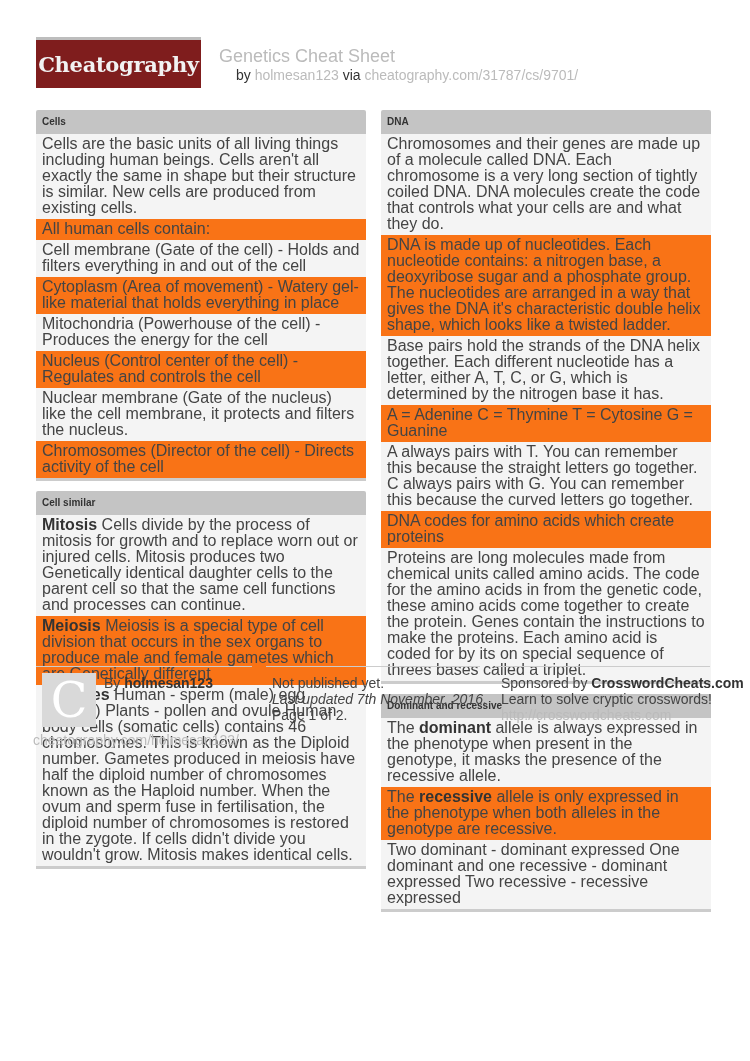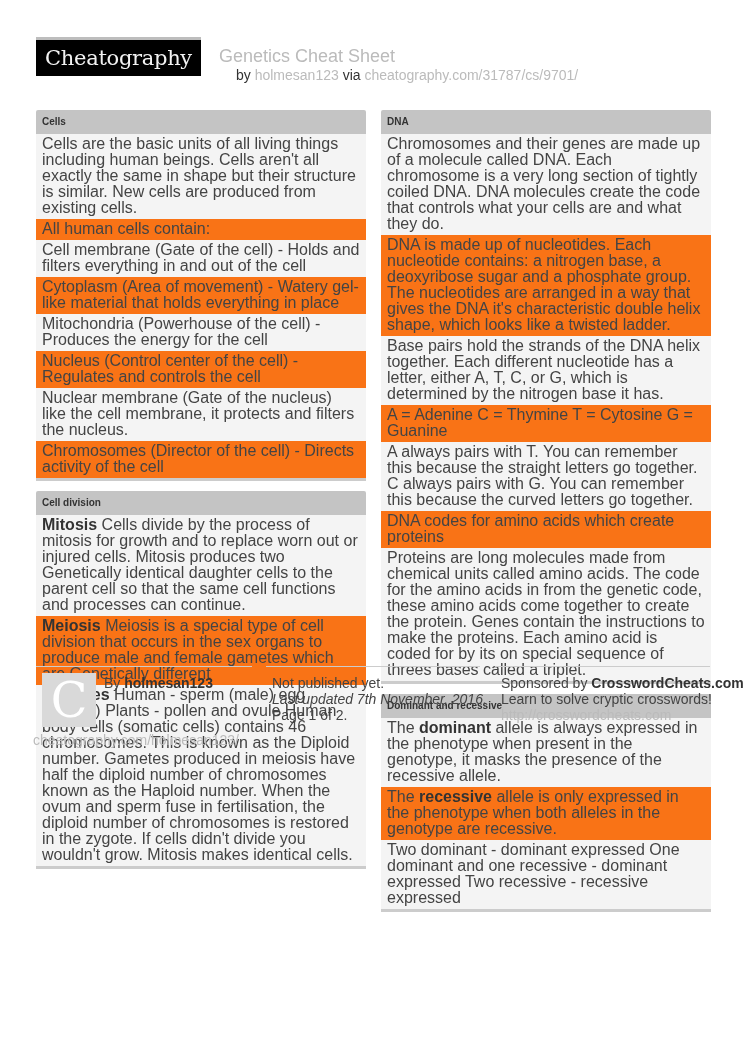--- a/index.html
+++ b/index.html
@@ -1,21 +1,21 @@
 <!DOCTYPE html>
 <html><head>
 <meta charset="utf-8">
 <style>
   html, body { margin: 0; padding: 0; background: #ffffff; }
   body { width: 750px; height: 1061px; position: relative; overflow: hidden;
          font-family: "Liberation Sans", sans-serif; color: #444444; }
 
-  .logo { position: absolute; left: 36px; top: 37px; width: 165px; height: 39px;
-          background: #000000; border-top: 3px solid #bdbdbd; box-sizing: border-box;
-          display: flex; align-items: center; justify-content: center; }
+  .logo { position: absolute; left: 36px; top: 37px; width: 165px; height: 51px;
+          background: #7f1d1d; border-top: 3px solid #bdbdbd; box-sizing: border-box;
+          display: flex; align-items: center; justify-content: center; font-weight: bold; }
   .logo span { font-family: "DejaVu Serif", serif; color: #f2f2f2; font-size: 21px; letter-spacing: -0.3px; }
 
   .title { position: absolute; left: 219px; top: 46px; font-size: 18px; color: #bbbbbb; }
   .byline { position: absolute; left: 219px; top: 67px; font-size: 14px; color: #bbbbbb; margin-left: 17px; }
   .byline .dark { color: #333333; }
 
   .col { position: absolute; top: 110px; width: 330px; }
   .col-left { left: 36px; }
   .col-right { left: 381px; }
 
@@ -57,21 +57,21 @@
     <div class="row even">All human cells contain:</div>
     <div class="row odd">Cell membrane (Gate of the cell) - Holds and filters everything in and out of the cell</div>
     <div class="row even">Cytoplasm (Area of movement) - Watery gel-like material that holds everything in place</div>
     <div class="row odd">Mitochondria (Powerhouse of the cell) - Produces the energy for the cell</div>
     <div class="row even">Nucleus (Control center of the cell) - Regulates and controls the cell</div>
     <div class="row odd">Nuclear membrane (Gate of the nucleus) like the cell membrane, it protects and filters the nucleus.</div>
     <div class="row even">Chromosomes (Director of the cell) - Directs activity of the cell</div>
   </div>
 
   <div class="section">
-    <div class="section-header">Cell division</div>
+    <div class="section-header">Cell similar</div>
     <div class="row odd"><b>Mitosis</b><span> Cells divide by the process of mitosis for growth and to replace worn out or injured cells. Mitosis produces two Genetically identical daughter cells to the parent cell so that the same cell functions and processes can continue.</span></div>
     <div class="row even"><b>Meiosis</b><span> Meiosis is a special type of cell division that occurs in the sex organs to produce male and female gametes which are Genetically different</span></div>
     <div class="row odd"><b>Gametes</b><span> Human - sperm (male) egg (female) Plants - pollen and ovule Human body cells (somatic cells) contains 46 chromosomes. This is known as the Diploid number. Gametes produced in meiosis have half the diploid number of chromosomes known as the Haploid number. When the ovum and sperm fuse in fertilisation, the diploid number of chromosomes is restored in the zygote. If cells didn't divide you wouldn't grow. Mitosis makes identical cells.</span></div>
   </div>
 </div>
 
 <div class="col col-right">
   <div class="section">
     <div class="section-header">DNA</div>
     <div class="row odd">Chromosomes and their genes are made up of a molecule called DNA. Each chromosome is a very long section of tightly coiled DNA. DNA molecules create the code that controls what your cells are and what they do.</div>

